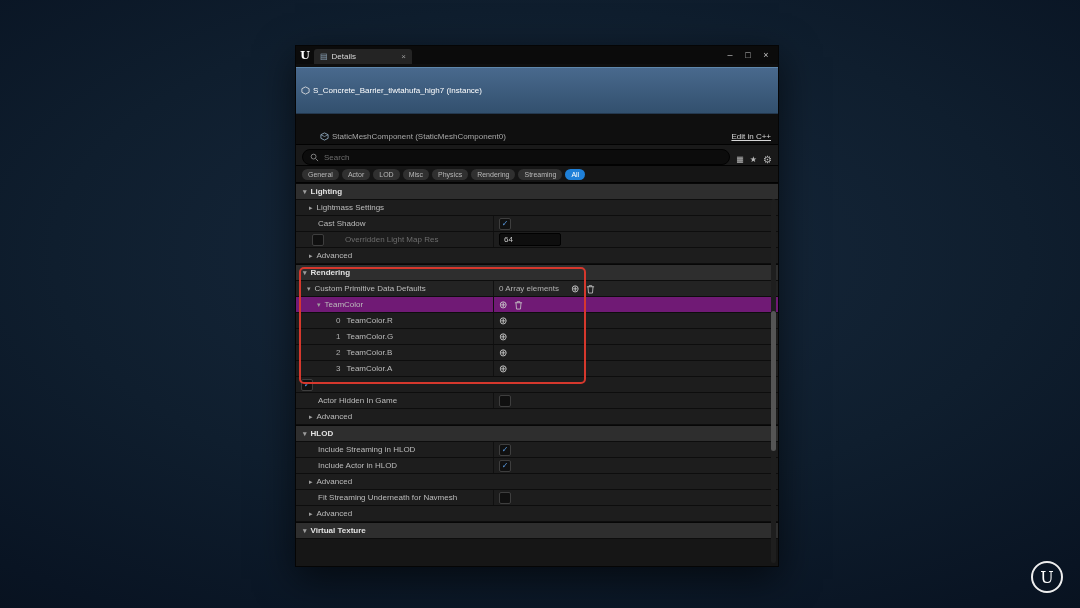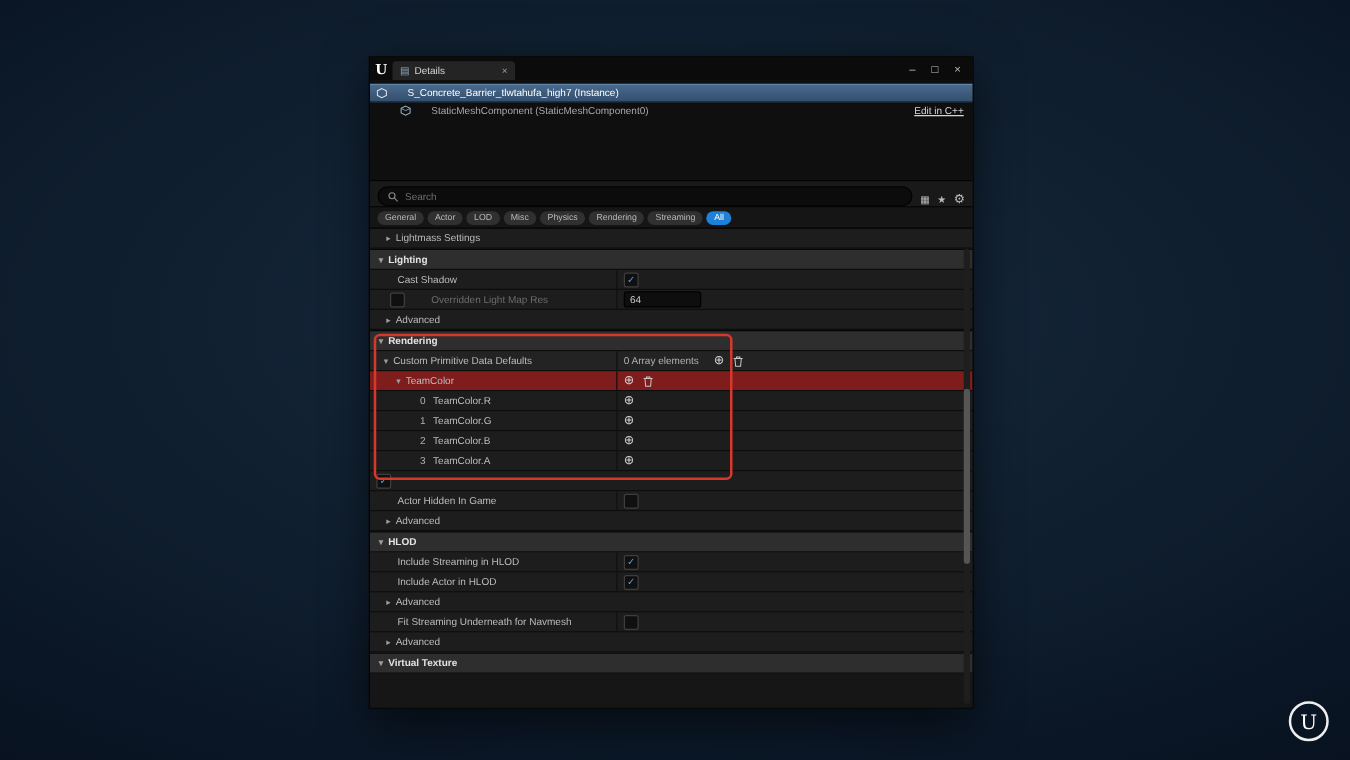--- a/index.html
+++ b/index.html
@@ -27,21 +27,21 @@
   .header{height:21px;min-height:21px;background:#1a1a1a;border-bottom:1px solid #020202;
           display:flex;align-items:center;gap:5px;padding:0 6px}
   .header .title{color:#ededed;font-size:9px}
   .hsp{flex:1}
   .add-btn{background:#4f9d5e;color:#fff;border-radius:3px;padding:2px 8px;font-size:8px;line-height:1.2}
   .swap{color:#56a8e8;font-size:10px;width:13px;text-align:center}
   .qcirc{width:10px;height:10px;border:1px solid #9a9a9a;border-radius:50%;color:#9a9a9a;
          font-size:7px;display:flex;align-items:center;justify-content:center}
 
   .tree{height:77px;min-height:77px;background:#0f0f0f;border-bottom:1px solid #020202;padding-top:3px}
-  .trow{height:13px;display:flex;align-items:center;gap:16px;padding:0 5px;color:#bdbdbd;font-size:8px}
+  .trow{height:13px;display:flex;align-items:center;gap:3px;padding:16px 5px;color:#bdbdbd;font-size:8px}
   .trow.sel{background:linear-gradient(#49698d,#32506e);color:#fff;
             border-top:1px solid #5f87ac;border-bottom:1px solid #24384e}
   .trow.child{padding-left:24px;color:#a8a8a8}
   .editlink{margin-left:auto;color:#d6d6d6;text-decoration:underline;padding-right:2px}
 
   .searchbar{height:20px;min-height:20px;background:#191919;border-bottom:1px solid #020202;
              display:flex;align-items:flex-end;gap:6px;padding:0 6px}
   .searchbox{flex:1;height:14px;background:#0c0c0c;border:1px solid #020202;border-radius:8px;
              display:flex;align-items:center;gap:5px;padding:0 7px;color:#6d6d6d}
   .sicons{display:flex;gap:6px;align-items:center;color:#b9b9b9}
@@ -54,21 +54,21 @@
 
   
   .rows{flex:1;overflow:hidden;background:#161616;position:relative}
   .row{height:15px;display:flex;align-items:center;border-bottom:1px solid #0d0d0d;background:#1d1d1d}
   .row .name{width:197px;min-width:197px;display:flex;align-items:center;
              align-self:stretch;border-right:1px solid #101010}
   .row .value{flex:1;display:flex;align-items:center;padding-left:5px;gap:4px}
   .row.category{background:#2e2e2e;border-top:1px solid #070707;font-weight:bold}
   .row.category .lbl{color:#e2e2e2}
   .row.subhead{background:#232323}
-  .row.subhead2{background:#7f1d1d}
+  .row.subhead2{background:#701a75}
   .arrow{color:#9d9d9d;font-size:7px;margin-right:4px}
   .lbl{color:#bcbcbc}
   .dim{color:#6c6c6c}
   .p-cat{padding-left:7px}.p-grp{padding-left:13px}.p-prop{padding-left:22px}
   .p-arr{padding-left:11px}.p-sub{padding-left:21px}
   .idx{padding-left:40px;margin-right:6px;color:#b0b0b0}
   .checkbox{width:10px;height:10px;background:#101010;border:1px solid #3e3e3e;border-radius:2px;
             display:flex;align-items:center;justify-content:center}
   .chk{color:#5b9de4;font-style:normal;font-size:8px;line-height:1}
   .cb-ind{margin-left:16px}
@@ -152,28 +152,28 @@
       <span class="filter">LOD</span>
       <span class="filter">Misc</span>
       <span class="filter">Physics</span>
       <span class="filter">Rendering</span>
       <span class="filter">Streaming</span>
       <span class="filter active">All</span>
     </div>
 
     <div class="rows">
 
-      <div class="row">
-        <span class="arrow p-grp">▸</span>
-        <span class="lbl">Lightmass Settings</span>
-      </div>
-
       <div class="row category">
         <span class="arrow p-cat">▾</span>
         <span class="lbl">Lighting</span>
+      </div>
+
+      <div class="row">
+        <span class="arrow p-grp">▸</span>
+        <span class="lbl">Lightmass Settings</span>
       </div>
 
       <div class="row">
         <div class="name">
           <span class="lbl p-prop">Cast Shadow</span>
         </div>
         <div class="value">
           <span class="checkbox">
               <i class="chk">✓</i>
             </span>

